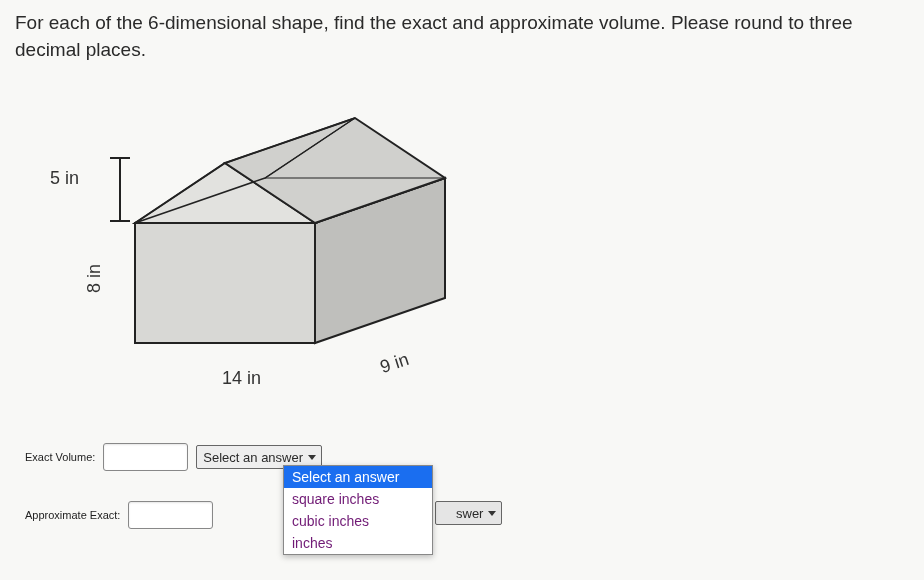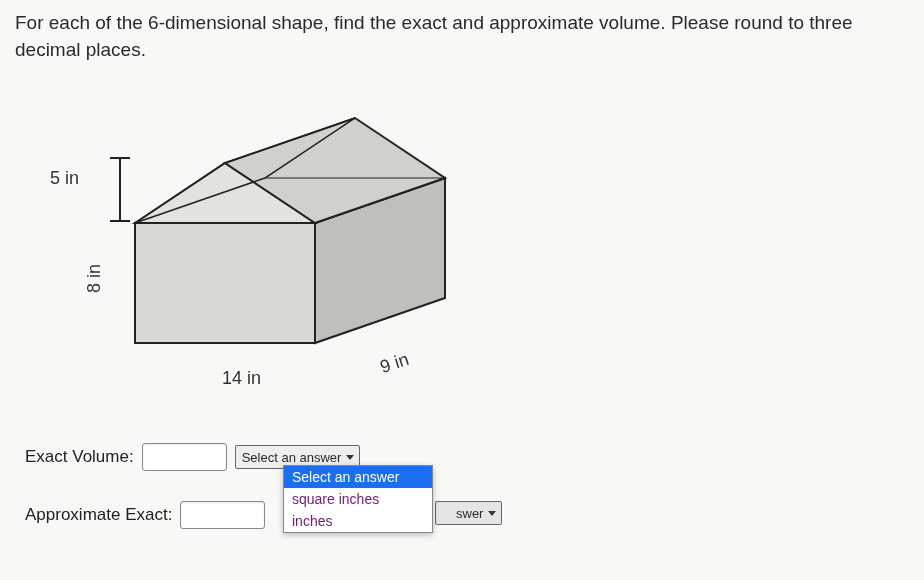--- a/index.html
+++ b/index.html
@@ -42,21 +42,21 @@
       margin-left: 10px;
       position: relative;
     }
     .answer-row {
       display: flex;
       align-items: center;
       margin-bottom: 30px;
       position: relative;
     }
     .answer-label {
-      font-size: 17px;
+      font-size: 11px;
       color: #222;
     }
     .text-input {
       width: 85px;
       height: 28px;
       border: 1px solid #888;
       border-radius: 3px;
       margin: 0 8px;
       padding: 2px 4px;
       background: #fff;
@@ -156,20 +156,21 @@
   <div class="answer-row">
     <span class="answer-label">Exact Volume:</span>
     <input type="text" class="text-input" value="" style="">
     <div class="select-box">
       <span>Select an answer</span>
     </div>
 
     <div class="dropdown">
       <div class="dropdown-item selected">Select an answer</div>
       <div class="dropdown-item">square inches</div>
+      <div class="dropdown-item">cubic inches</div>
       <div class="dropdown-item">inches</div>
     </div>
   </div>
 
   <div class="answer-row">
     <span class="answer-label">Approximate Exact:</span>
     <input type="text" class="text-input" value="" style="">
   </div>
 
   <div class="partial-select">

